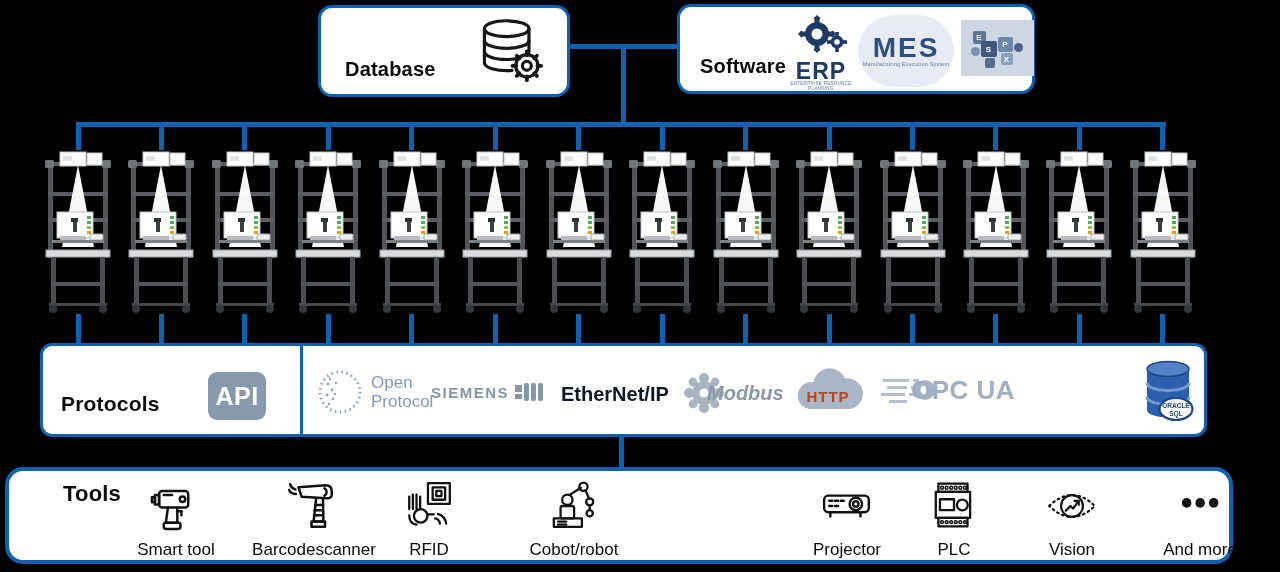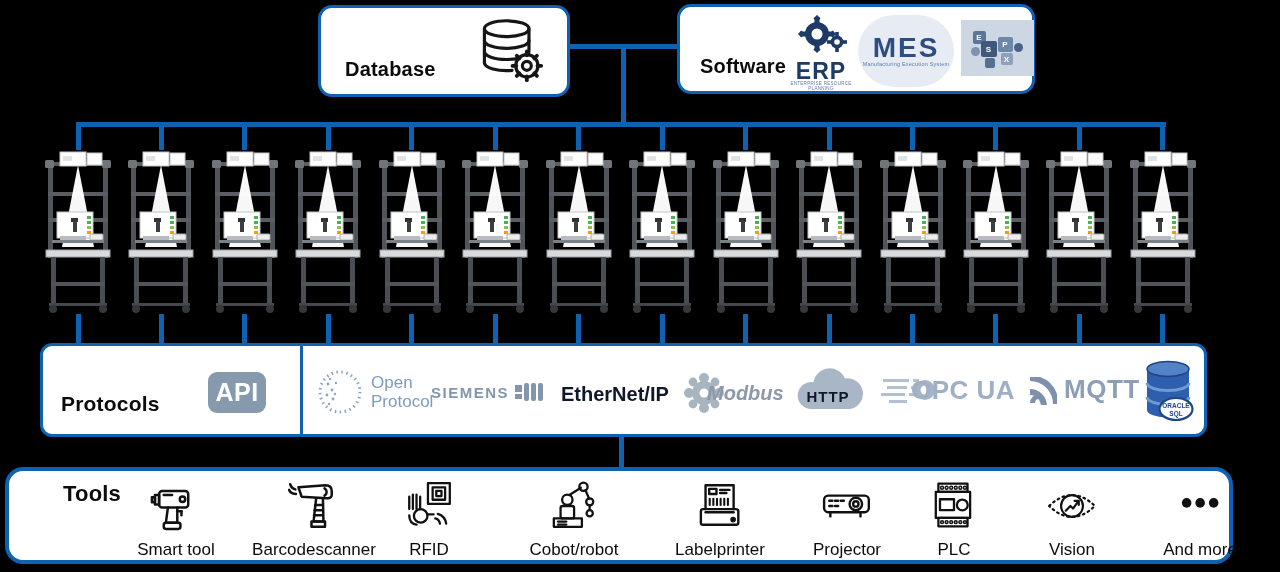--- a/index.html
+++ b/index.html
@@ -10,28 +10,28 @@
   .hline,.vline{position:absolute;background:var(--blue);}
   .big-label{position:absolute;font-weight:bold;font-size:20px;color:#0b0b0b;letter-spacing:.2px;}
   
   #stations{position:absolute;left:40px;top:122px;width:1161px;display:flex;justify-content:space-between;}
   .station{display:flex;flex-direction:column;align-items:center;width:76px;}
   .station .drop-top{width:5px;height:28px;background:var(--blue);}
   .station .drop-bottom{width:5px;height:30px;background:var(--blue);}
   
   #protocols-box{left:40px;top:343px;width:1167px;height:94px;border-radius:12px;}
   #protocols-divider{position:absolute;left:257px;top:-1px;bottom:-1px;width:3px;background:var(--blue);}
-  .api-badge{position:absolute;left:165px;top:26px;width:58px;height:41px;background:#8699ad;border-radius:9px;
+  .api-badge{position:absolute;left:165px;top:26px;width:58px;height:48px;background:#8699ad;border-radius:9px;
              display:flex;align-items:center;justify-content:center;color:#fff;font-weight:bold;font-size:25px;letter-spacing:.5px;}
   .plogo{position:absolute;display:flex;align-items:center;gap:6px;}
   .op-text{font-size:17px;line-height:19px;color:#7e9cc0;font-weight:400;}
   .siemens-text{font-size:15px;font-weight:bold;color:#8496ab;letter-spacing:1.5px;}
   .enet-text{font-size:20px;font-weight:bold;color:#0f172a;}
   .modbus-text{font-size:20px;font-weight:bold;font-style:italic;color:#8c99a8;margin-left:-26px;}
-  .http-text{position:absolute;left:0;right:0;top:21px;text-align:center;color:#0f172a;font-weight:bold;font-size:15px;letter-spacing:1px;}
+  .http-text{position:absolute;left:0;right:0;top:21px;text-align:center;color:#c2410c;font-weight:bold;font-size:15px;letter-spacing:1px;}
   .opc-text{font-size:26px;font-weight:800;color:#9fafc4;letter-spacing:.5px;margin-left:-30px;}
   .mqtt-text{font-size:26px;font-weight:800;color:#8d9fb7;letter-spacing:.5px;}
   
   #tools-box{left:5px;top:467px;width:1228px;height:97px;border-width:4px;border-radius:18px;}
   .tool{position:absolute;top:9px;display:flex;flex-direction:column;align-items:center;transform:translateX(-50%);}
   .tool .caption{margin-top:8px;font-size:17px;color:#0b0b0b;white-space:nowrap;}
   
   .erp-wrap{position:absolute;left:110px;top:8px;width:62px;text-align:center;}
   .erp-title{font-size:23px;font-weight:800;color:#1e3a66;line-height:20px;letter-spacing:1px;}
   .erp-sub{font-size:4.5px;color:#5b79a8;letter-spacing:.3px;}
@@ -704,34 +704,20 @@
           <rect x="0" y="20" width="24" height="3"></rect>
             <rect x="28" y="20" width="7" height="3"></rect>
           <rect x="8" y="27" width="18" height="3"></rect>
           <circle cx="44" cy="17" r="10" fill="#a5b4c9"></circle>
           <circle cx="44" cy="17" r="4.5" fill="#fff"></circle>
         </g>
       </svg>
       <span class="opc-text">OPC UA</span>
     </div>
 
-    <div class="plogo" style="left:985px;top:28px;">
-      <svg width="30" height="30" viewBox="0 0 30 30">
-        <g stroke="#7e90aa" stroke-width="4" fill="none" stroke-linecap="round">
-          <path d="M4 26 a22 22 0 0 1 22,-22" opacity="0"></path>
-          <path d="M3 27 a12 12 0 0 1 12,-12" opacity="0"></path>
-        </g>
-        <g fill="#7e90aa">
-          <path d="M2 28 a9 9 0 0 1 9,-9 l0 5 a4 4 0 0 0 -4,4 Z"></path>
-          <path d="M2 14 a17 17 0 0 1 17,17 l-6 0 a11 11 0 0 0 -11,-11 Z"></path>
-          <path d="M2 2 h10 a27 27 0 0 1 17,17 v10 h-4 A23 23 0 0 0 2 6 Z"></path>
-        </g>
-      </svg>
-      <span class="mqtt-text">MQTT</span>
-    </div>
 
     <div class="plogo" style="left:1100px;top:12px;">
       <svg width="52" height="68" viewBox="0 0 52 68">
         <path d="M4 11 V52 a21 7.5 0 0 0 42 0 V11" fill="#2d5fae"></path>
         <ellipse cx="25" cy="11" rx="21" ry="7.5" fill="#5382c7" stroke="#1d4684" stroke-width="1.5"></ellipse>
         <path d="M4 25 a21 7.5 0 0 0 42 0" fill="none" stroke="#6f9ad4" stroke-width="3"></path>
         <path d="M4 39 a21 7.5 0 0 0 42 0" fill="none" stroke="#6f9ad4" stroke-width="3"></path>
         <ellipse cx="33" cy="51" rx="16.5" ry="11" fill="#fff" stroke="#1d4684" stroke-width="2.2"></ellipse>
         <text x="33" y="50" text-anchor="middle" font-family="Liberation Sans, sans-serif" font-size="6.5" font-weight="bold" fill="#1d4684">ORACLE</text>
         <text x="33" y="58" text-anchor="middle" font-family="Liberation Sans, sans-serif" font-size="6.5" font-weight="bold" fill="#1d4684">SQL</text>
@@ -800,40 +786,20 @@
         <line x1="21" y1="14.5" x2="32" y2="7.5"></line>
         <circle cx="34.5" cy="6.5" r="4"></circle>
         <line x1="36.5" y1="10" x2="40" y2="18"></line>
         <circle cx="40.5" cy="21" r="3.4"></circle>
         <line x1="40.5" y1="24.5" x2="40.5" y2="29"></line>
         <circle cx="40.5" cy="32" r="3"></circle>
       </svg>
       <div class="caption">Cobot/robot</div>
     </div>
 
-    <div class="tool" style="left:711px;">
-      <svg width="52" height="52" viewBox="0 0 50 50" fill="none" stroke="#111" stroke-width="2.3" stroke-linecap="round" stroke-linejoin="round">
-        <rect x="11" y="5" width="27" height="23"></rect>
-        <rect x="14.5" y="8.5" width="7" height="5"></rect>
-        <line x1="25" y1="9.5" x2="34" y2="9.5"></line>
-          <line x1="25" y1="12.5" x2="31" y2="12.5"></line>
-        <g stroke-width="2">
-            <line x1="15" y1="18" x2="15" y2="24"></line>
-            <line x1="18.5" y1="18" x2="18.5" y2="24"></line>
-        <line x1="22" y1="18" x2="22" y2="24"></line>
-            <line x1="25.5" y1="18" x2="25.5" y2="24"></line>
-        <line x1="29" y1="18" x2="29" y2="24"></line>
-            <line x1="32.5" y1="18" x2="32.5" y2="24"></line>
-          </g>
-        <path d="M11 28 H8.5 Q6.5 28 6.5 30 V41 Q6.5 43 8.5 43 H40 Q42.5 43 42.5 41 V30 Q42.5 28 40 28 H38"></path>
-        <line x1="11" y1="31" x2="38" y2="31"></line>
-        <circle cx="37.5" cy="38" r="1.6" fill="#111"></circle>
-      </svg>
-      <div class="caption">Labelprinter</div>
-    </div>
 
     <div class="tool" style="left:838px;">
       <svg width="52" height="52" viewBox="0 0 50 50" fill="none" stroke="#111" stroke-width="2.3" stroke-linecap="round" stroke-linejoin="round">
         <rect x="3" y="15" width="43" height="16" rx="4"></rect>
         <circle cx="33.5" cy="23" r="6"></circle>
           <circle cx="33.5" cy="23" r="2.6"></circle>
         <line x1="8" y1="20" x2="11" y2="20"></line>
           <line x1="13.5" y1="20" x2="16.5" y2="20"></line>
           <line x1="19" y1="20" x2="22" y2="20"></line>
         <line x1="8" y1="25" x2="11" y2="25"></line>

